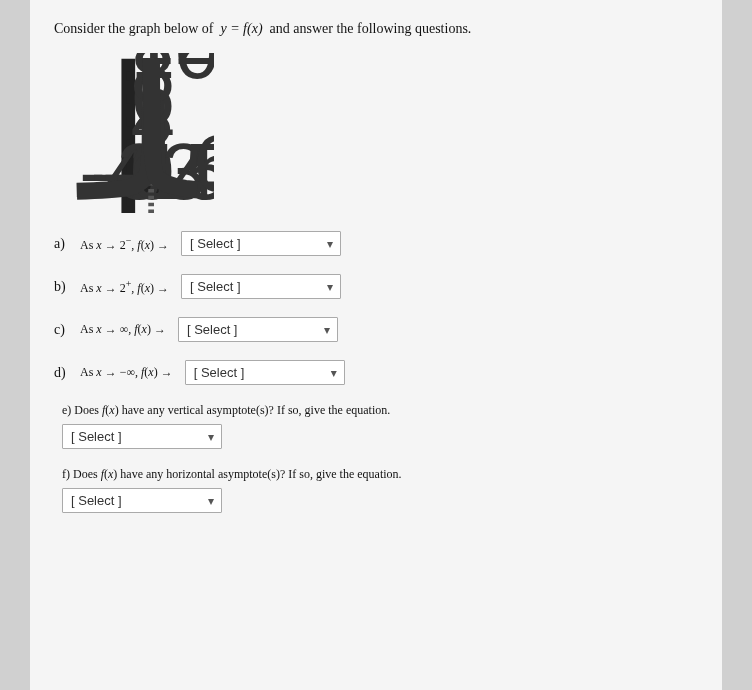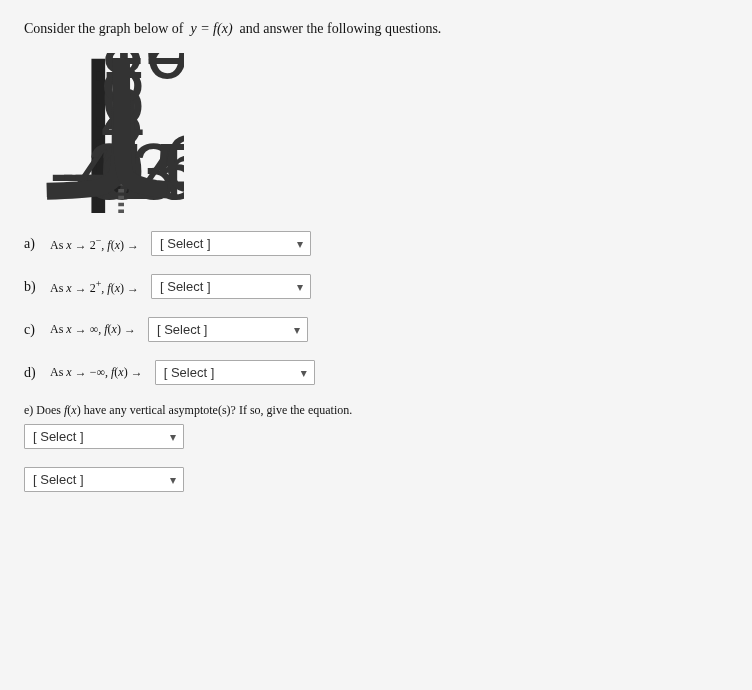--- a/index.html
+++ b/index.html
@@ -8,21 +8,21 @@
       background: #d0d0d0;
       display: flex;
       justify-content: center;
       align-items: flex-start;
       min-height: 690px;
       font-family: Georgia, 'Times New Roman', serif;
       font-size: 14px;
     }
 
     .page {
-      width: 752px;
+      width: 692px;
       min-height: 690px;
       background: #f5f5f5;
       padding: 18px 24px 24px 24px;
     }
 
     .intro-text {
       font-size: 14px;
       color: #111;
       margin-bottom: 14px;
       line-height: 1.5;
@@ -83,20 +83,21 @@
     }
 
     .question-label {
       font-size: 14px;
       color: #111;
       min-width: 20px;
     }
 
     .full-width-block {
       margin-bottom: 18px;
+      margin-left: 8px;
     }
 
     .full-width-block .question-text {
       display: block;
       margin-bottom: 6px;
     }
 
     
     .graph-axes { stroke: #222; stroke-width: 1.2; }
     .graph-curve { stroke: #333; stroke-width: 1.5; fill: none; }
@@ -249,20 +250,23 @@
         <option>[ Select ]</option>
         <option>No</option>
         <option>Yes, x = 2</option>
         <option>Yes, x = 0</option>
         <option>Yes, x = -2</option>
       </select>
     </div>
   </div>
 
   <div class="full-width-block">
+    <span class="question-text">
+      f) Does <i>f</i>(<i>x</i>) have any horizontal asymptote(s)? If so, give the equation.
+    </span>
     <div class="select-wrapper">
       <select id="select-f">
         <option>[ Select ]</option>
         <option>No</option>
         <option>Yes, y = 0</option>
         <option>Yes, y = 1</option>
         <option>Yes, y = 2</option>
       </select>
     </div>
   </div>

